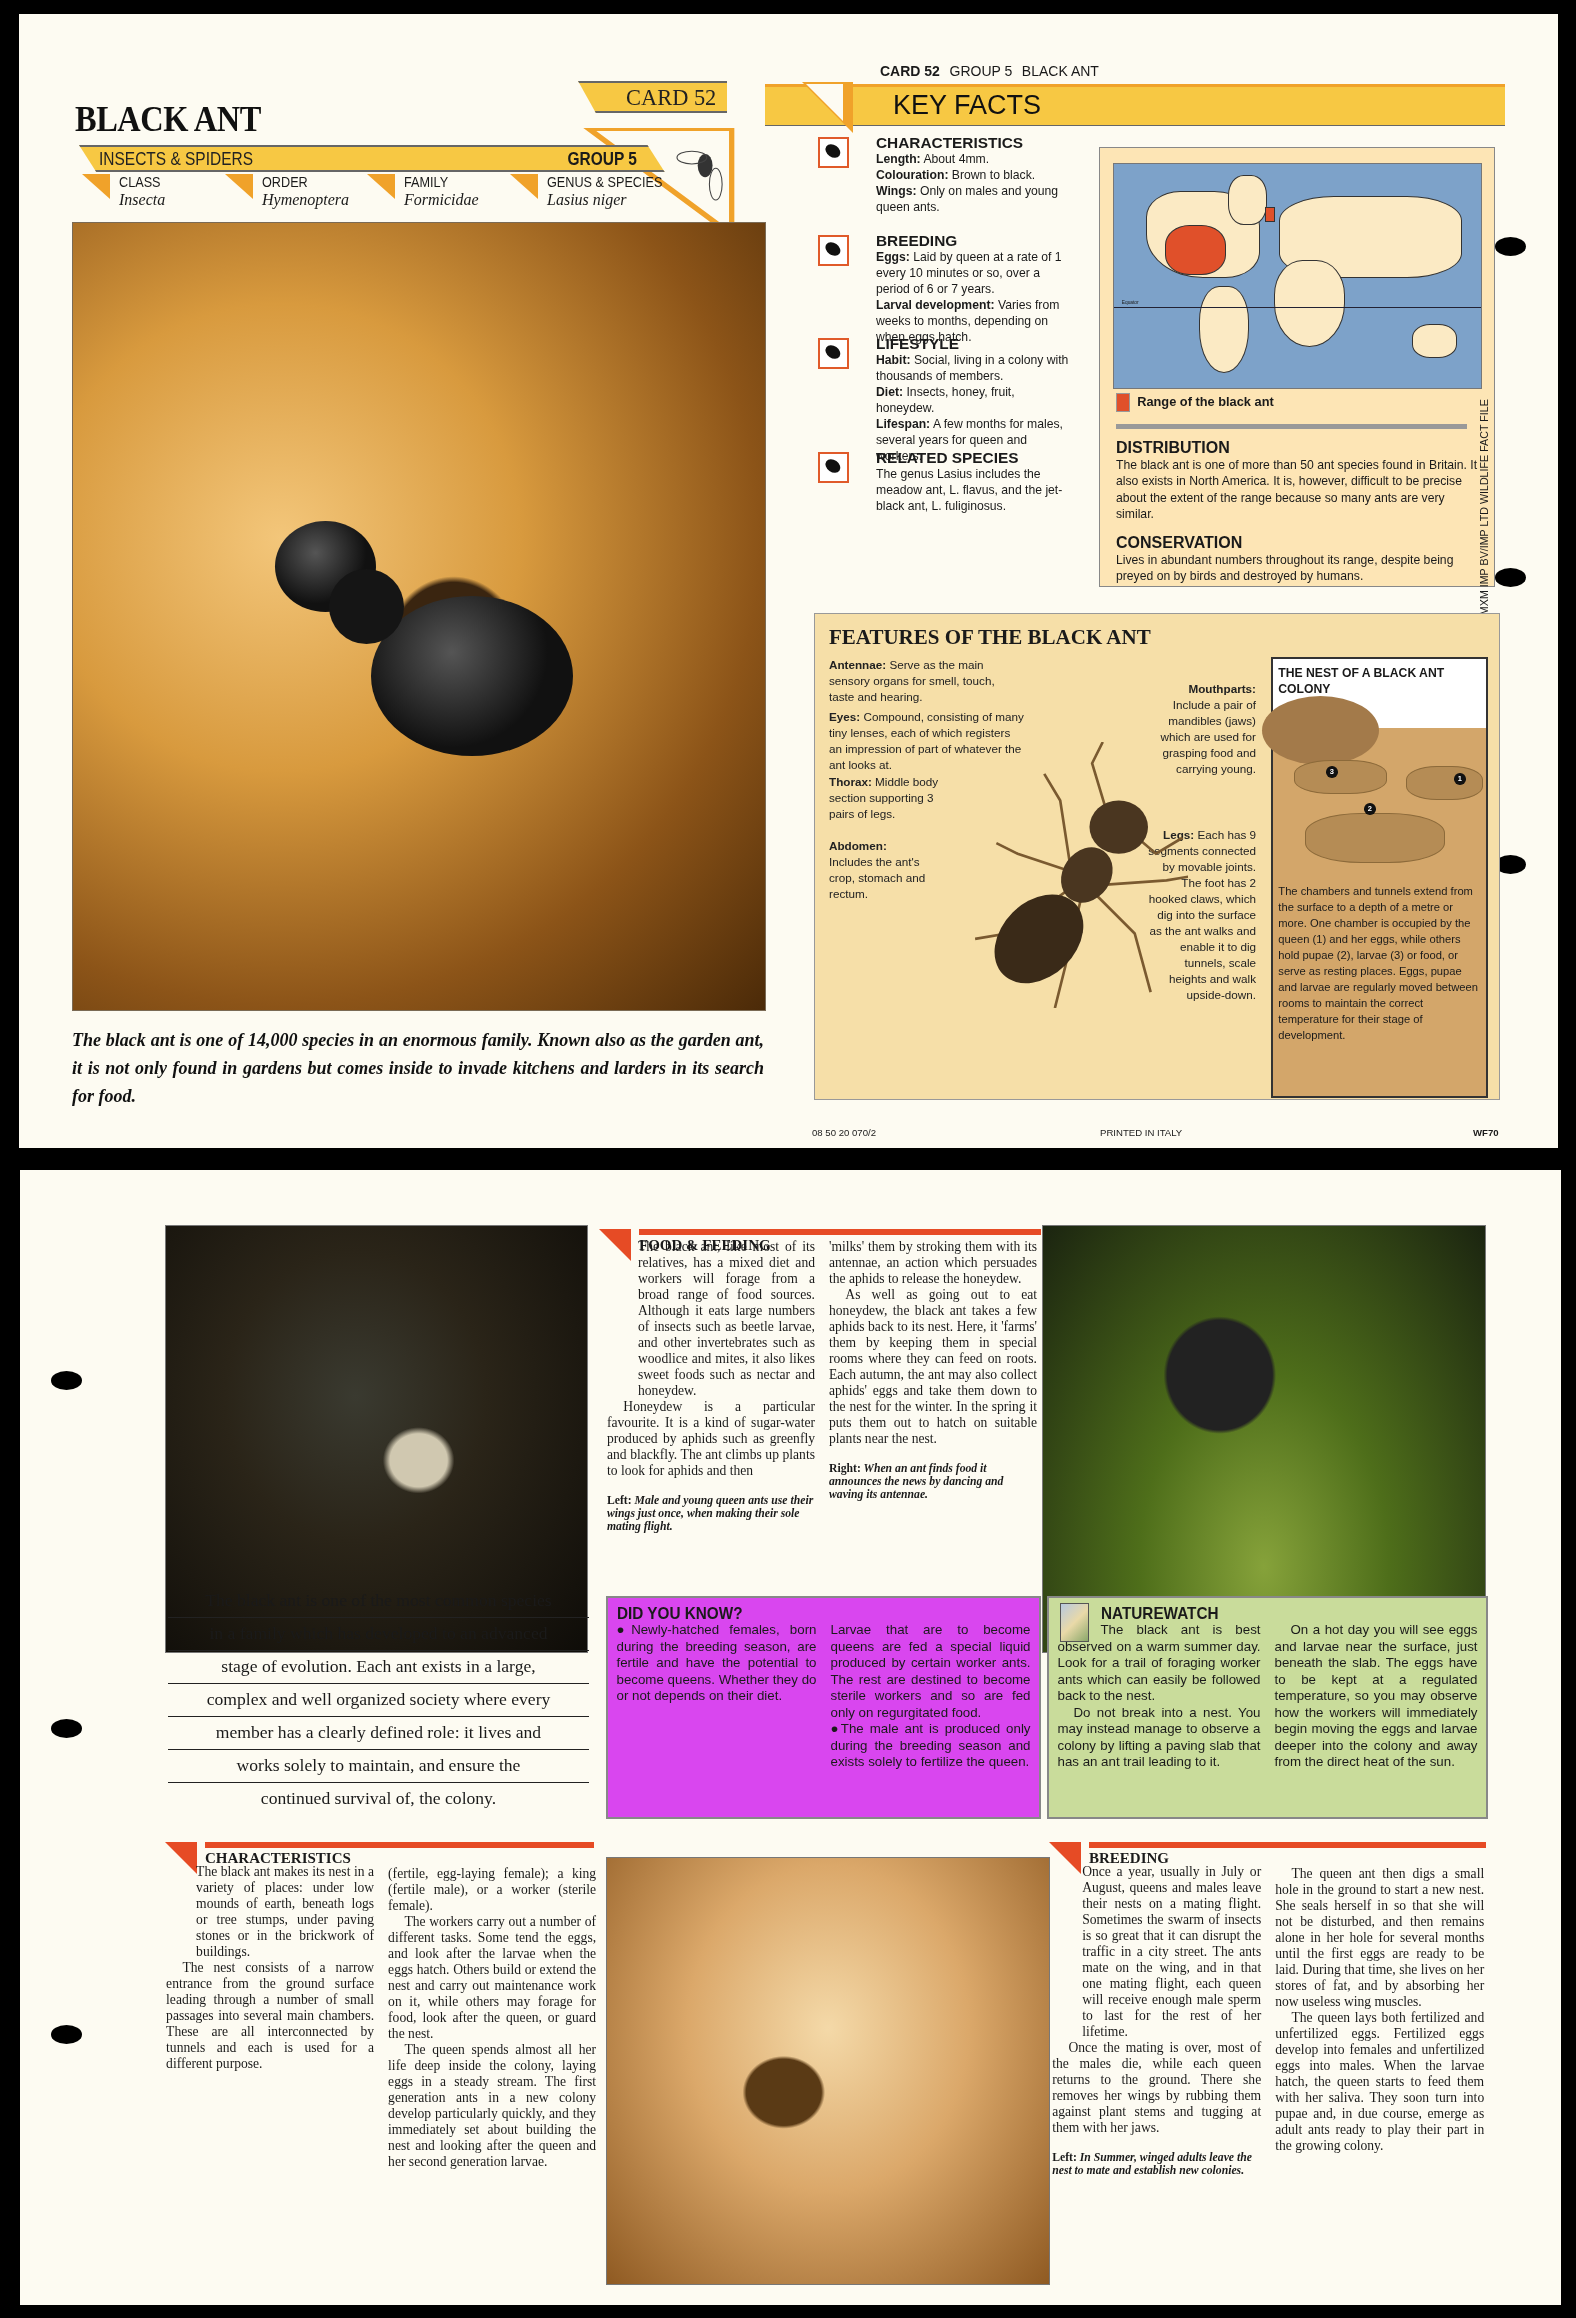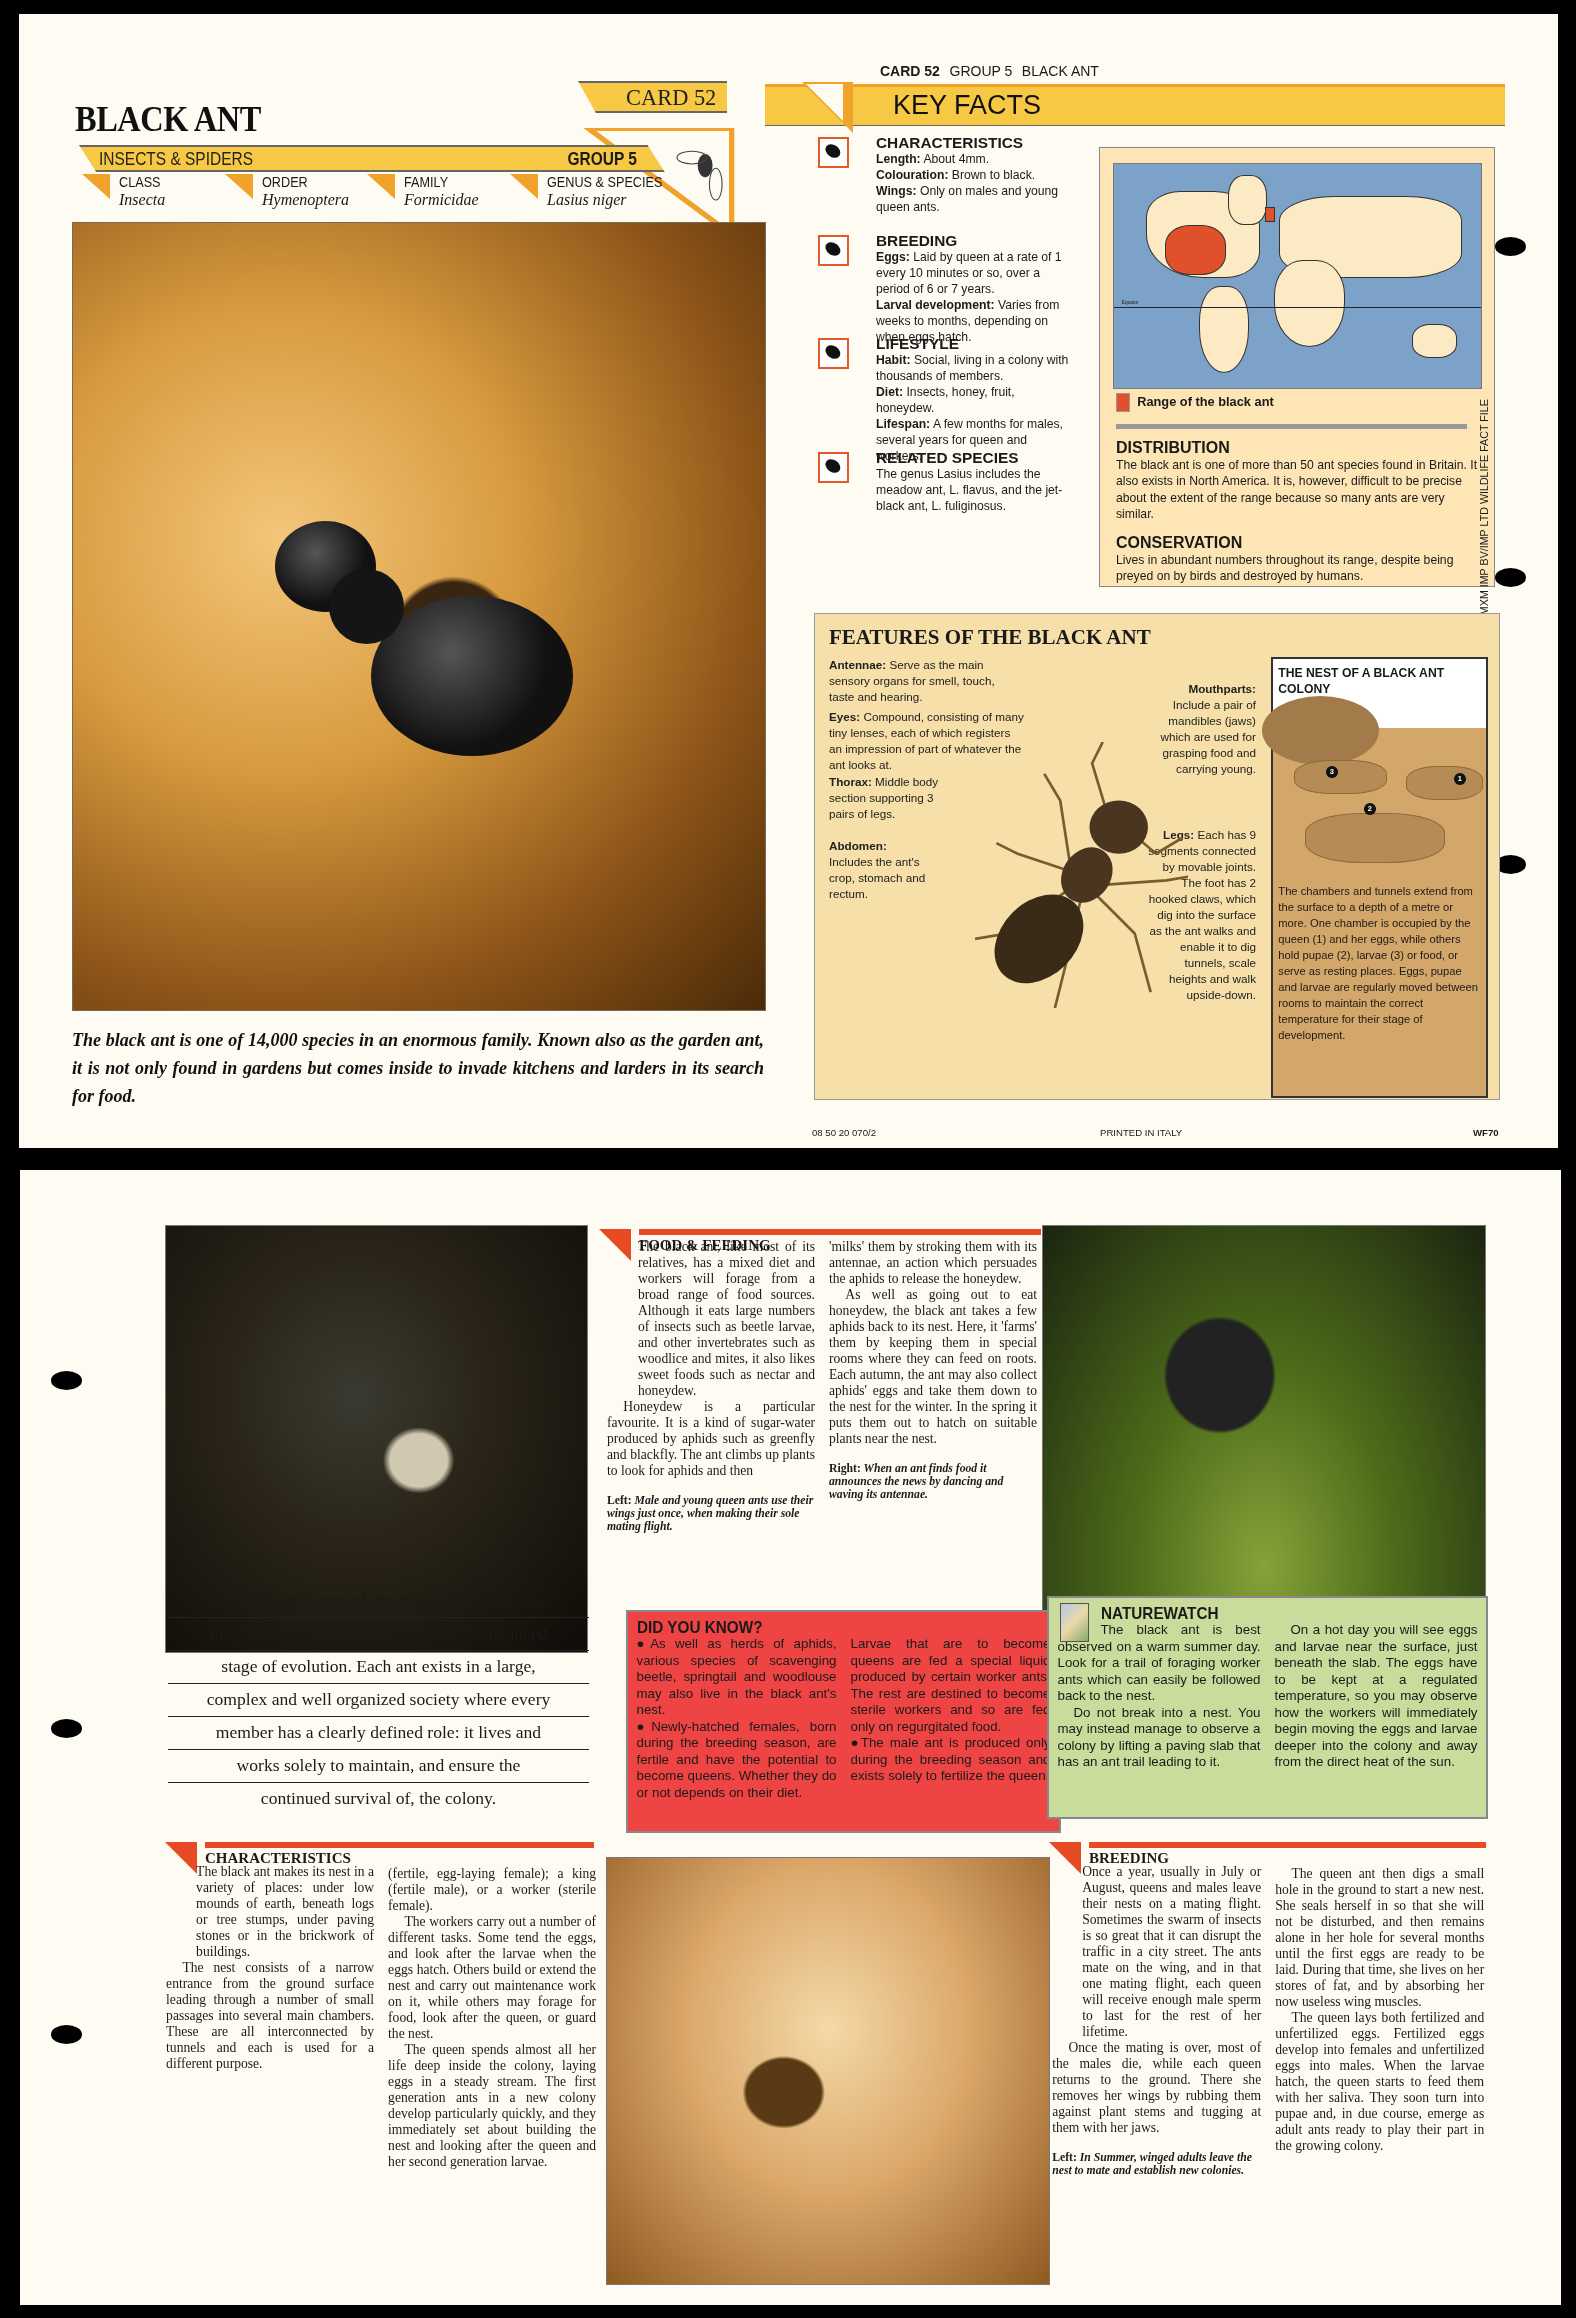--- a/index.html
+++ b/index.html
@@ -86,21 +86,21 @@
   .cols{position:absolute;display:flex;gap:14px;font-family:"Liberation Serif",serif;font-size:13.6px;line-height:16px;text-align:justify;color:#1a1a1a;}
   .cols p{margin:0;text-indent:1.2em;}
   .cols .col{flex:1;}
   .cap{font-family:"Liberation Serif",serif;font-size:11.7px;line-height:13px;margin-top:15px;text-align:left;}
   .cap b{font-style:normal;}
   .cap i{font-weight:bold;}
   .quote{position:absolute;left:148px;top:415px;width:421px;font-family:"Liberation Serif",serif;font-size:17.6px;text-align:center;}
   .quote div{border-bottom:1.6px solid #222;height:32px;line-height:31px;}
   .quote div:last-child{border-bottom:none;}
   .box{position:absolute;border:2.1px solid #888;font-size:13.3px;line-height:16.5px;}
-  .dyk{left:606px;top:426px;width:431px;height:219px;background:#ef4444;margin-top:14px;}
+  .dyk{left:586px;top:426px;width:431px;height:219px;background:#d946ef;}
   .nw{left:1027px;top:426px;width:437px;height:219px;background:#c9dc9b;}
   .box h3{margin:0;font-size:17px;font-weight:bold;transform:scaleX(.9);transform-origin:left;}
   .box .cc{display:flex;gap:14px;text-align:justify;}
   .box .cc>div{flex:1;}
   .box p{margin:0;}
   .bul::before{content:"\25CF ";}
 </style>
 </head>
 <body>
 
@@ -298,21 +298,20 @@
         <div class="cap"><b>Right:</b><i> When an ant finds food it announces the news by dancing and waving its antennae.</i></div>
       </div>
     </div>
   </div>
 
   <div class="box dyk">
     <div style="padding:7.5px 8.5px">
       <h3>DID YOU KNOW?</h3>
       <div class="cc">
         <div>
-          <p class="bul">As well as herds of aphids, various species of scavenging beetle, springtail and woodlouse may also live in the black ant's nest.</p>
           <p class="bul">Newly-hatched females, born during the breeding season, are fertile and have the potential to become queens. Whether they do or not depends on their diet.</p>
         </div>
         <div>
           <p>Larvae that are to become queens are fed a special liquid produced by certain worker ants. The rest are destined to become sterile workers and so are fed only on regurgitated food.</p>
           <p class="bul">The male ant is produced only during the breeding season and exists solely to fertilize the queen.</p>
         </div>
       </div>
     </div>
   </div>
 

